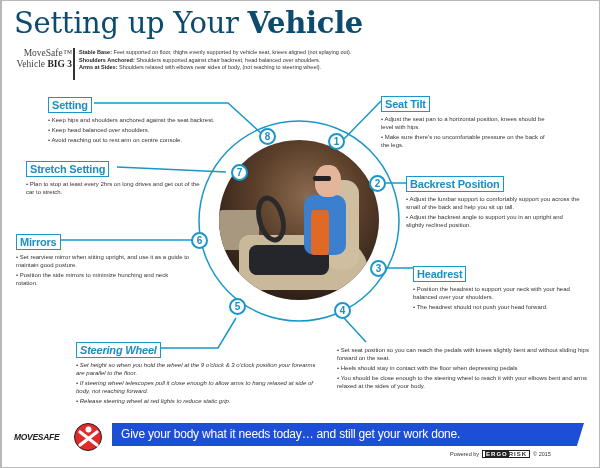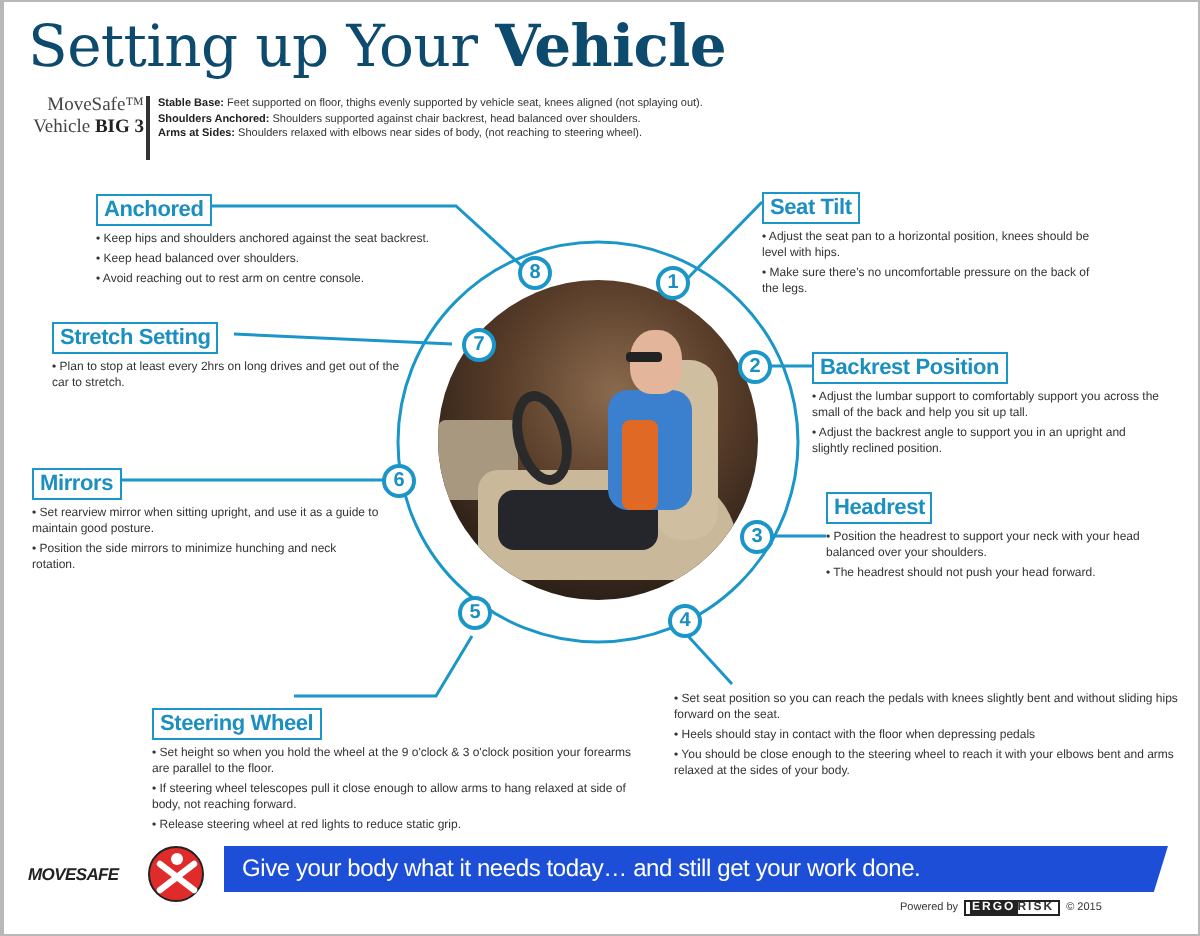--- a/index.html
+++ b/index.html
@@ -98,21 +98,21 @@
 <div class="num" style="left:259px;top:128px;">8</div>
 <div class="num" style="left:328px;top:133px;">1</div>
 <div class="num" style="left:231px;top:164px;">7</div>
 <div class="num" style="left:369px;top:175px;">2</div>
 <div class="num" style="left:191px;top:232px;">6</div>
 <div class="num" style="left:370px;top:260px;">3</div>
 <div class="num" style="left:229px;top:298px;">5</div>
 <div class="num" style="left:334px;top:302px;">4</div>
 
 <div class="section" style="left:48px;top:95px;width:190px;">
-  <div class="sec-label">Anchored</div>
+  <div class="sec-label">Setting</div>
   <div class="sec-items" style="padding-left:0;">
     <div>• Keep hips and shoulders anchored against the seat backrest.</div>
     <div>• Keep head balanced over shoulders.</div>
     <div>• Avoid reaching out to rest arm on centre console.</div>
   </div>
 </div>
 
 <div class="section" style="left:26px;top:159px;width:180px;">
   <div class="sec-label">Stretch Setting</div>
   <div class="sec-items">
@@ -121,21 +121,21 @@
 </div>
 
 <div class="section" style="left:16px;top:232px;width:175px;">
   <div class="sec-label">Mirrors</div>
   <div class="sec-items">
     <div>• Set rearview mirror when sitting upright, and use it as a guide to maintain good posture.</div>
     <div>• Position the side mirrors to minimize hunching and neck rotation.</div>
   </div>
 </div>
 
-<div class="section" style="left:76px;top:352px;width:240px;">
+<div class="section" style="left:76px;top:340px;width:240px;font-style:italic;">
   <div class="sec-label">Steering Wheel</div>
   <div class="sec-items">
     <div>• Set height so when you hold the wheel at the 9 o'clock &amp; 3 o'clock position your forearms are parallel to the floor.</div>
     <div>• If steering wheel telescopes pull it close enough to allow arms to hang relaxed at side of body, not reaching forward.</div>
     <div>• Release steering wheel at red lights to reduce static grip.</div>
   </div>
 </div>
 
 <div class="section" style="left:381px;top:94px;width:170px;">
   <div class="sec-label">Seat Tilt</div>
@@ -146,21 +146,21 @@
 </div>
 
 <div class="section" style="left:406px;top:174px;width:175px;">
   <div class="sec-label">Backrest Position</div>
   <div class="sec-items">
     <div>• Adjust the lumbar support to comfortably support you across the small of the back and help you sit up tall.</div>
     <div>• Adjust the backrest angle to support you in an upright and slightly reclined position.</div>
   </div>
 </div>
 
-<div class="section" style="left:413px;top:244px;width:180px;">
+<div class="section" style="left:413px;top:264px;width:180px;">
   <div class="sec-label">Headrest</div>
   <div class="sec-items">
     <div>• Position the headrest to support your neck with your head balanced over your shoulders.</div>
     <div>• The headrest should not push your head forward.</div>
   </div>
 </div>
 
 <div class="section" style="left:337px;top:343px;width:255px;">
   <div class="sec-items">
     <div>• Set seat position so you can reach the pedals with knees slightly bent and without sliding hips forward on the seat.</div>

